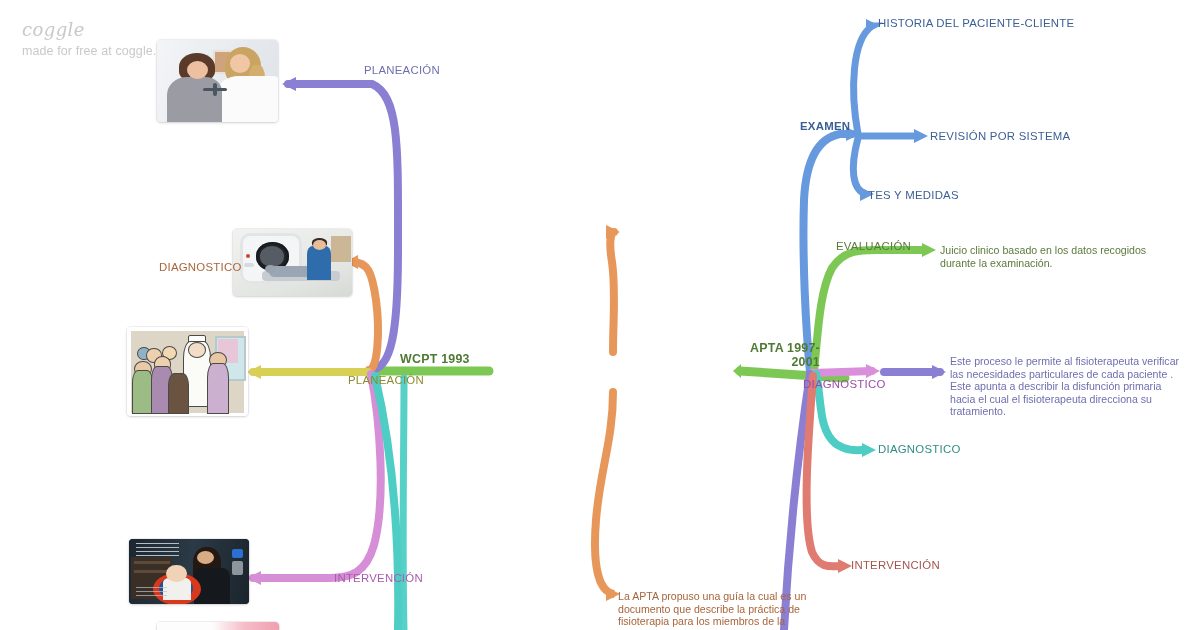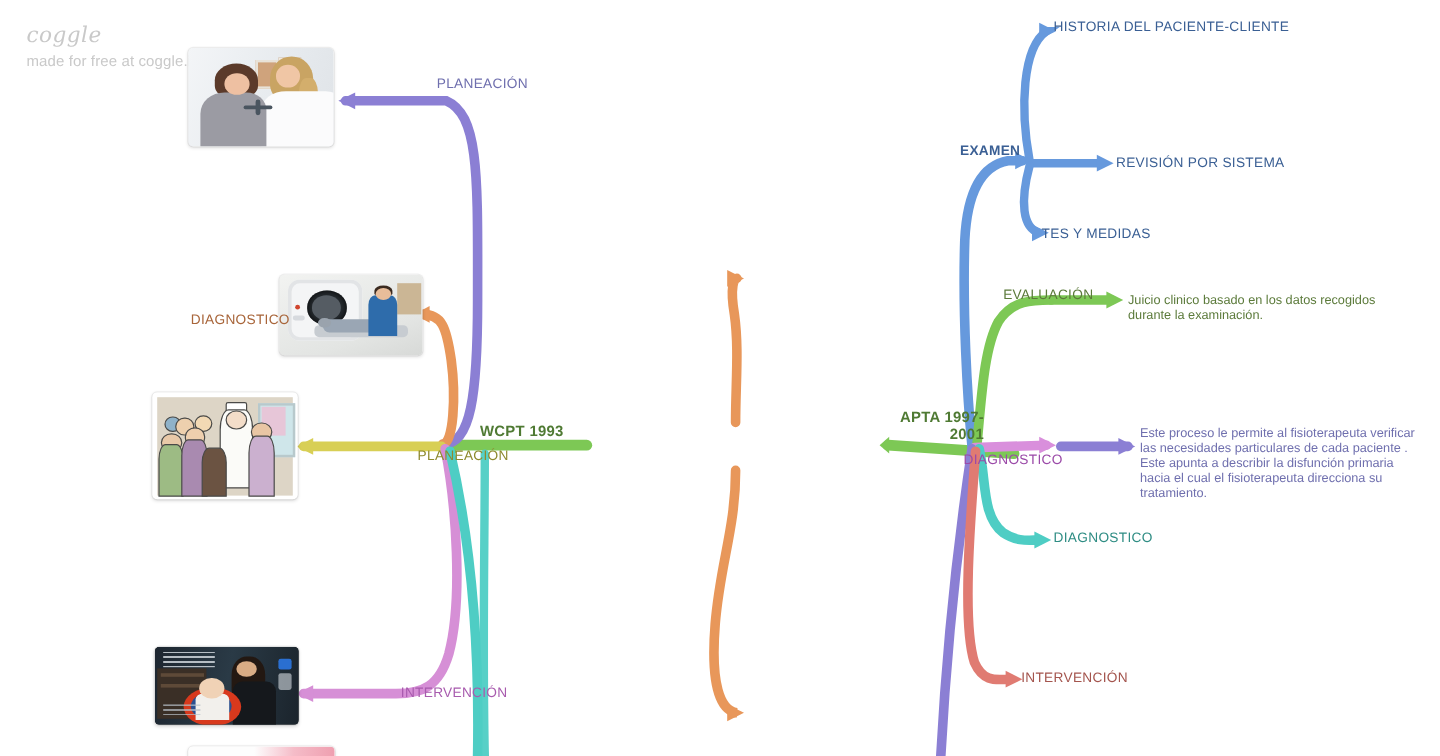--- a/index.html
+++ b/index.html
@@ -325,19 +325,20 @@
 
   <div class="lbl" style="left:851px;top:559px;color:#a4554e;">INTERVENCIÓN</div>
 
   <div class="lbl" style="left:878px;top:17px;color:#3a5f94;">HISTORIA DEL PACIENTE-CLIENTE</div>
 
   <div class="lbl" style="left:930px;top:130px;color:#3a5f94;">REVISIÓN POR SISTEMA</div>
 
   <div class="lbl" style="left:868px;top:189px;color:#3a5f94;">TES Y MEDIDAS</div>
 
 
+  <div class="para" style="left:618px;top:590px;width:216px;color:#a8653a;">La APTA propuso una guía la cual es un documento que describe la práctica de fisioterapia para los miembros de la</div>
 
   <div class="para" style="left:940px;top:244px;width:236px;color:#5b7a3a;">Juicio clinico basado en los datos recogidos durante la examinación.</div>
 
   <div class="para" style="left:950px;top:355px;width:232px;color:#6f6fae;white-space:pre-line;">Este proceso le permite al fisioterapeuta verificar las necesidades particulares de cada paciente .
 Este apunta a describir la disfunción primaria hacia el cual el fisioterapeuta direcciona su tratamiento.</div>
 
 </div>
 
 </body></html>

